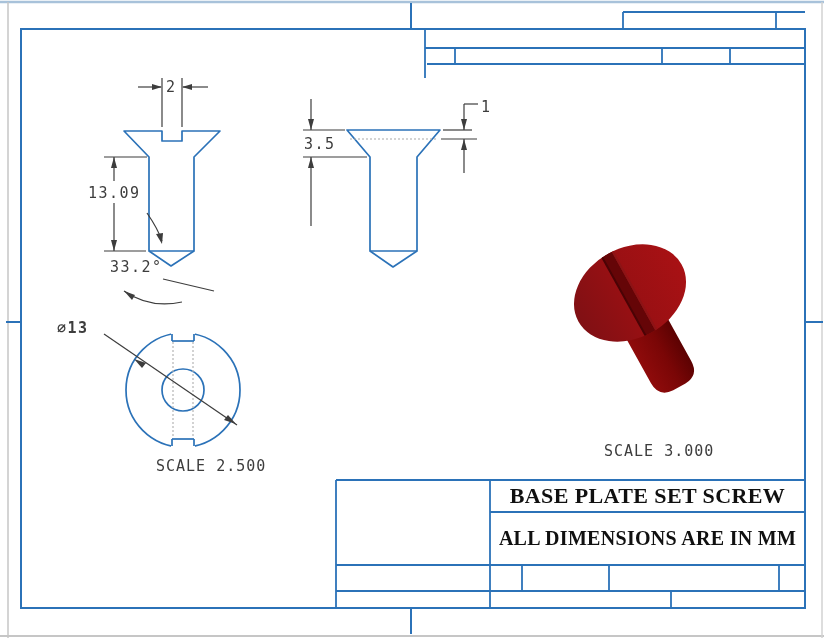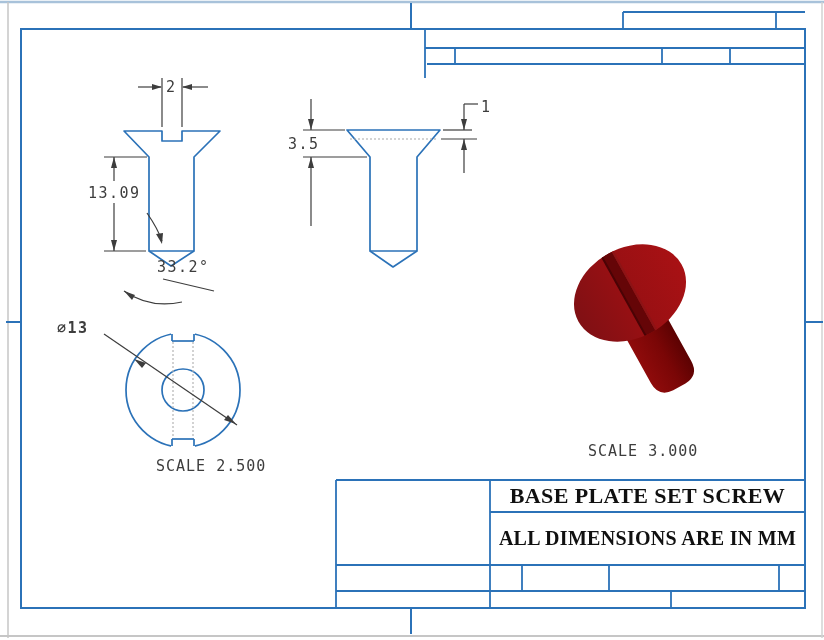--- a/index.html
+++ b/index.html
@@ -161,24 +161,24 @@
           <rect x="623" y="245" width="11" height="100" fill="#650507"></rect>
           <line x1="623" y1="245" x2="623" y2="345" stroke="#4a0305" stroke-width="2"></line>
           <line x1="635" y1="245" x2="635" y2="345" stroke="#8c1416" stroke-width="2"></line>
         </g>
       </g>
     </g>
   </svg>
 
   <div class="dimtext" style="left:166px;top:78px;">2</div>
   <div class="dimtext" style="left:88px;top:184px;">13.09</div>
-  <div class="dimtext" style="left:110px;top:258px;margin-left:47px;">33.2°</div>
-  <div class="dimtext" style="left:288px;top:135px;">3.5</div>
+  <div class="dimtext" style="left:110px;top:258px;">33.2°</div>
+  <div class="dimtext" style="left:304px;top:135px;">3.5</div>
   <div class="dimtext" style="left:481px;top:98px;">1</div>
   <div class="dimtext" style="left:57px;top:319px;font-weight:bold;">∅13</div>
 
   <div class="scaletext" style="left:156px;top:457px;">SCALE 2.500</div>
-  <div class="scaletext" style="left:588px;top:442px;">SCALE 3.000</div>
+  <div class="scaletext" style="left:604px;top:442px;">SCALE 3.000</div>
 
   <div class="tb-cell tb-title">BASE PLATE SET SCREW</div>
   <div class="tb-cell tb-units">ALL DIMENSIONS ARE IN MM</div>
 
 </div>
 
 </body></html>

